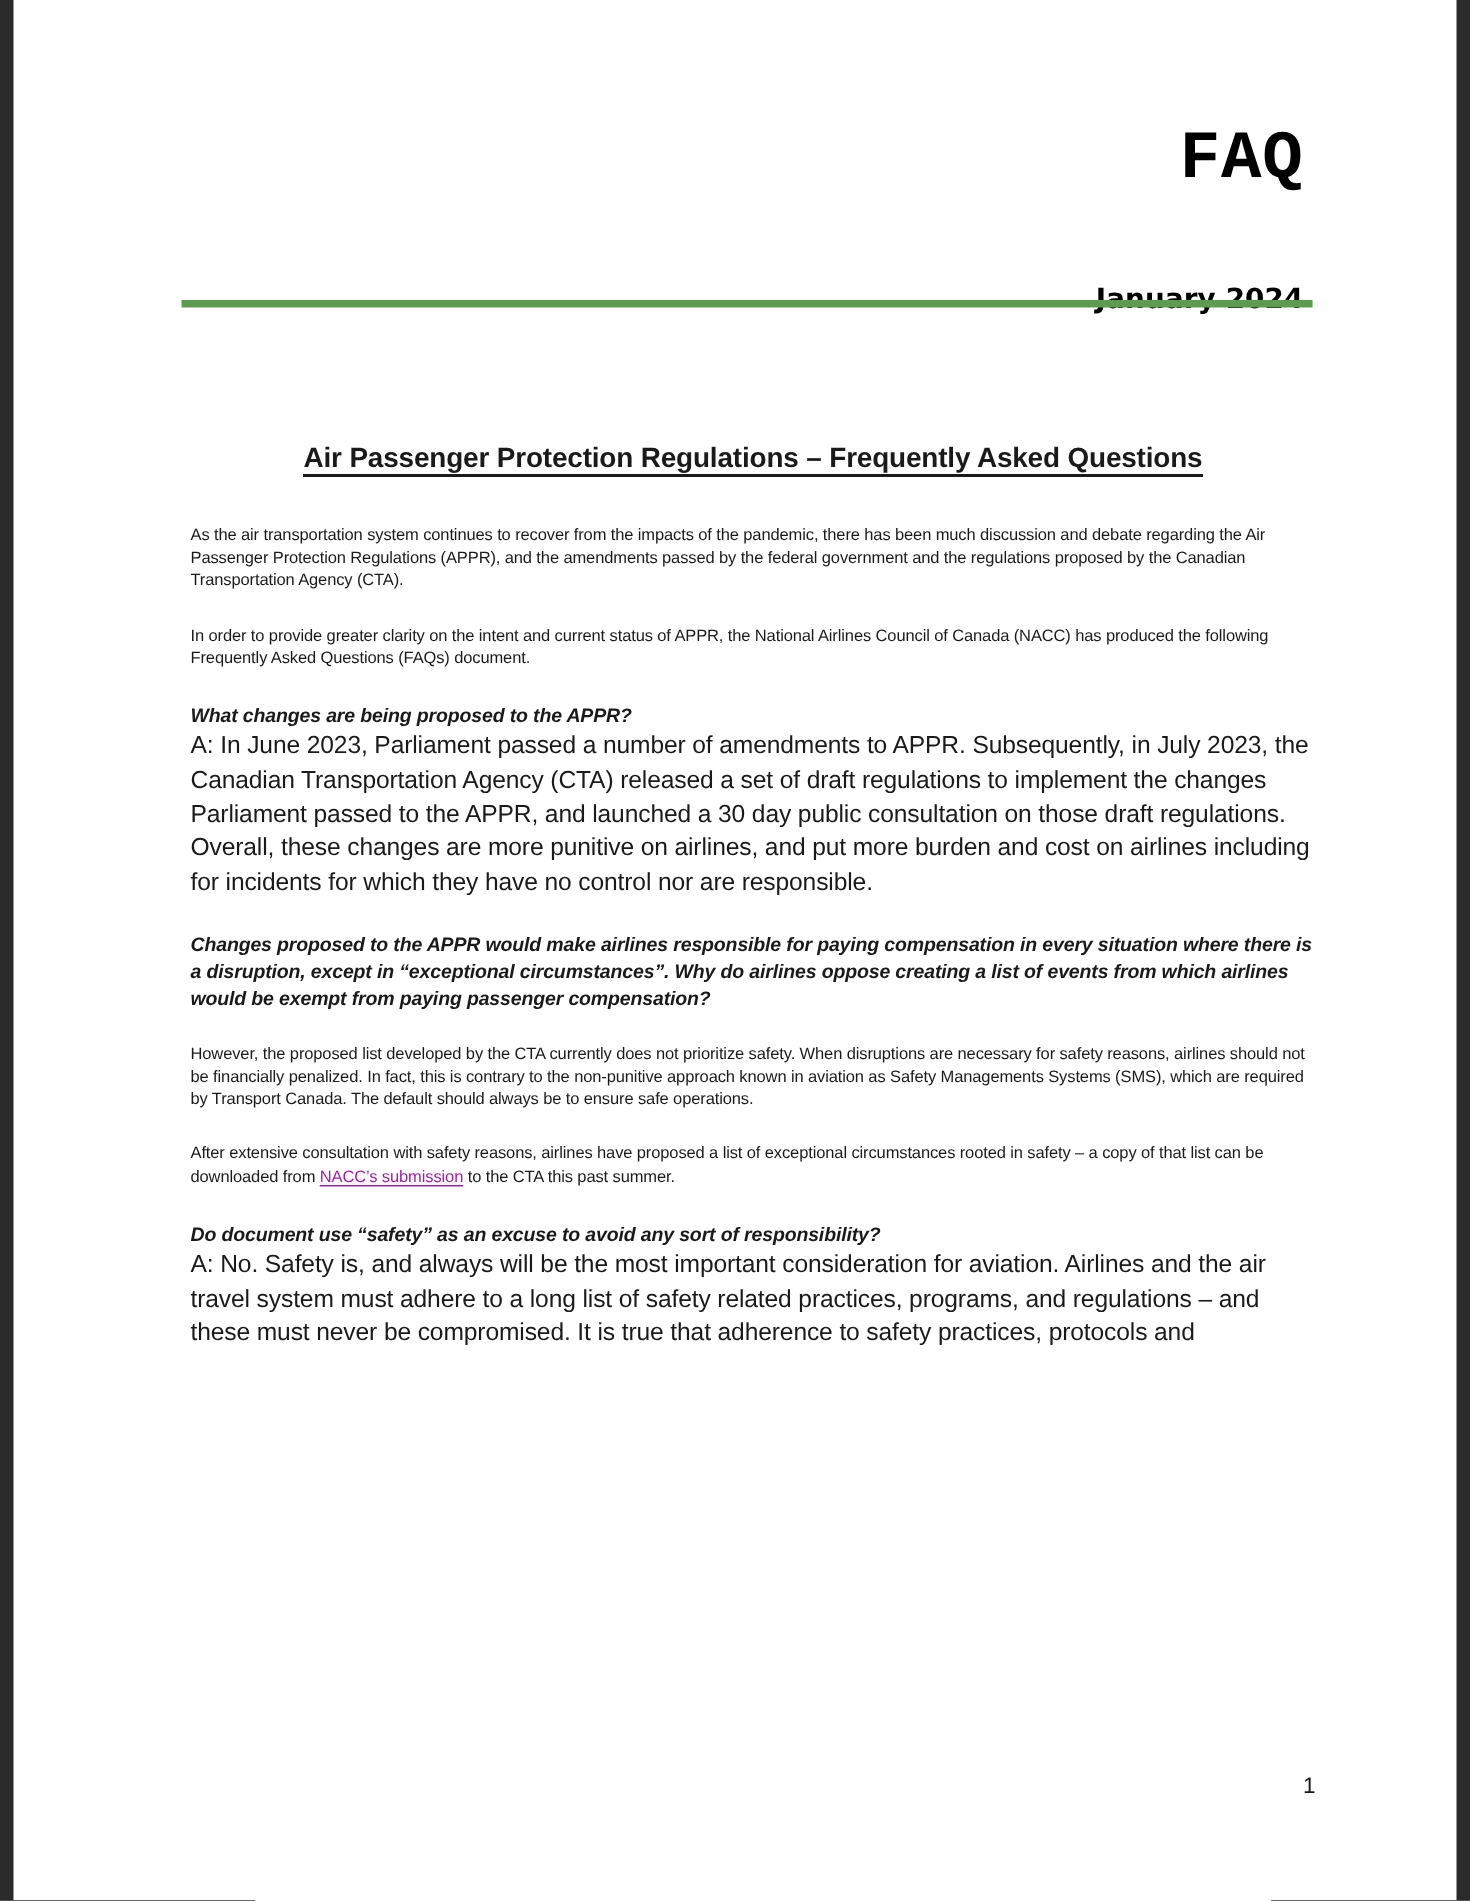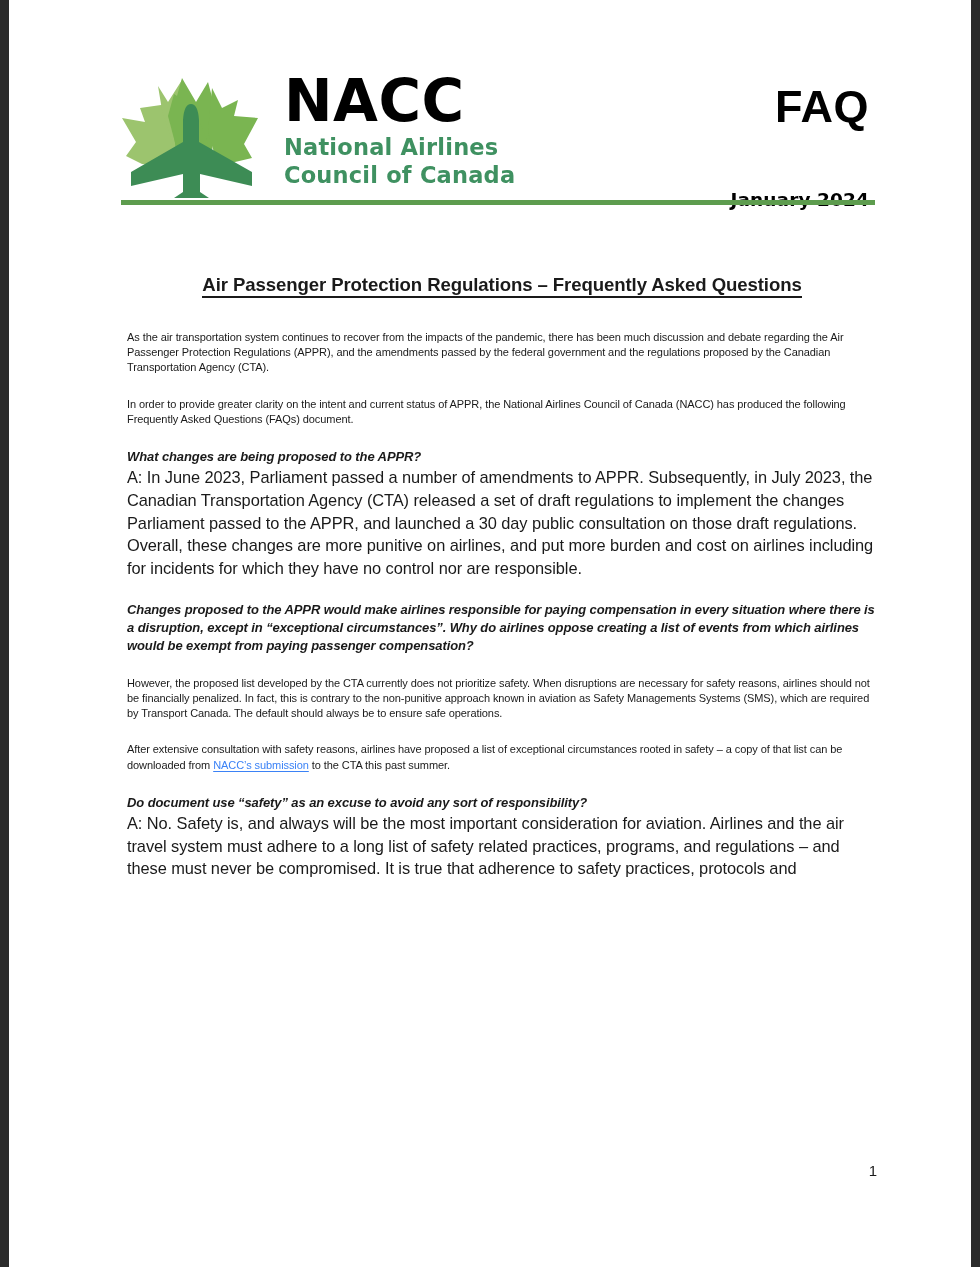--- a/index.html
+++ b/index.html
@@ -77,21 +77,21 @@
   }
 
   .header-right {
     position: absolute;
     right: 0px;
     top: 24px;
     text-align: right;
     width: 300px;
   }
   .doc-kind {
-    font-family: Liberation Sans, sans-serif;
+    font-family: Liberation Mono, monospace;
     font-size: 45px;
     font-weight: 700;
     color: #000000;
     line-height: 1;
     letter-spacing: 0.5px;
   }
   .doc-date {
     font-family: "DejaVu Sans", sans-serif;
     font-size: 18.5px;
     font-weight: 700;
@@ -106,21 +106,21 @@
     top: 200px;
     width: 754px;
     height: 5px;
     background: #5d9c4e;
   }
 
   
   .content {
     position: absolute;
     left: 118px;
-    top: 274px;
+    top: 294px;
     width: 750px;
     color: #1a1a1a;
   }
   .doc-title {
     text-align: center;
     font-family: "Liberation Sans", sans-serif;
     font-size: 18.6px;
     font-weight: 700;
     letter-spacing: -0.1px;
     margin: 0 0 34px 0;
@@ -147,21 +147,21 @@
     letter-spacing: -0.1px;
     margin: 0;
   }
   .a {
     font-size: 16.4px;
     line-height: 1.385;
     letter-spacing: -0.08px;
     margin: 0;
   }
   a.inline-link {
-    color: #3b82f6;
+    color: #a21caf;
     text-decoration: underline;
     text-underline-offset: 2px;
   }
   .page-number {
     position: absolute;
     left: 0;
     top: 888px;
     width: 750px;
     text-align: right;
     font-size: 15px;
@@ -169,42 +169,20 @@
   }
 </style>
 </head>
 <body>
 
 <div class="viewer">
   <div class="page">
 
     <div class="header">
 
-      <div class="logo-block">
-        <svg class="logo-mark" viewBox="0 0 158 138" aria-hidden="true">
-
-          <path d="M10 58 L33 62 L28 48 L56 44 L66 72 L62 108 L30 104 L14 96 L24 82 Z" fill="#9cc46e"></path>
-
-          <path d="M46 26 L56 42 L70 20 L84 44 L88 78 L60 80 L50 50 Z" fill="#9cc46e"></path>
-
-          <path d="M70 18 L84 42 L96 22 L104 52 L100 92 L64 92 L60 54 Z" fill="#7ab551"></path>
-          <path d="M100 28 L110 48 L126 40 L122 56 L146 58 L132 84 L140 98 L106 106 L96 72 Z" fill="#7ab551"></path>
-          <path d="M62 34 Q88 48 98 92 L66 94 L56 56 Z" fill="#7ab551"></path>
-
-          <path d="M79 44 Q86 44 87 60 L87 82 L140 112 L140 126 L88 114 L88 132 L97 138 L62 138 L71 132 L71 114 L19 126 L19 112 L71 82 L71 60 Q72 44 79 44 Z" fill="#3d8c55"></path>
-        </svg>
-
-        <div class="logo-text">
-          <div class="logo-acronym">NACC</div>
-          <div class="logo-tagline">
-            <div>National Airlines</div>
-            <div>Council of Canada</div>
-          </div>
-        </div>
-      </div>
 
       <div class="header-right">
         <div class="doc-kind">FAQ</div>
         <div class="doc-date">January 2024</div>
       </div>
     </div>
 
     <div class="rule"></div>
 
     <div class="content">

